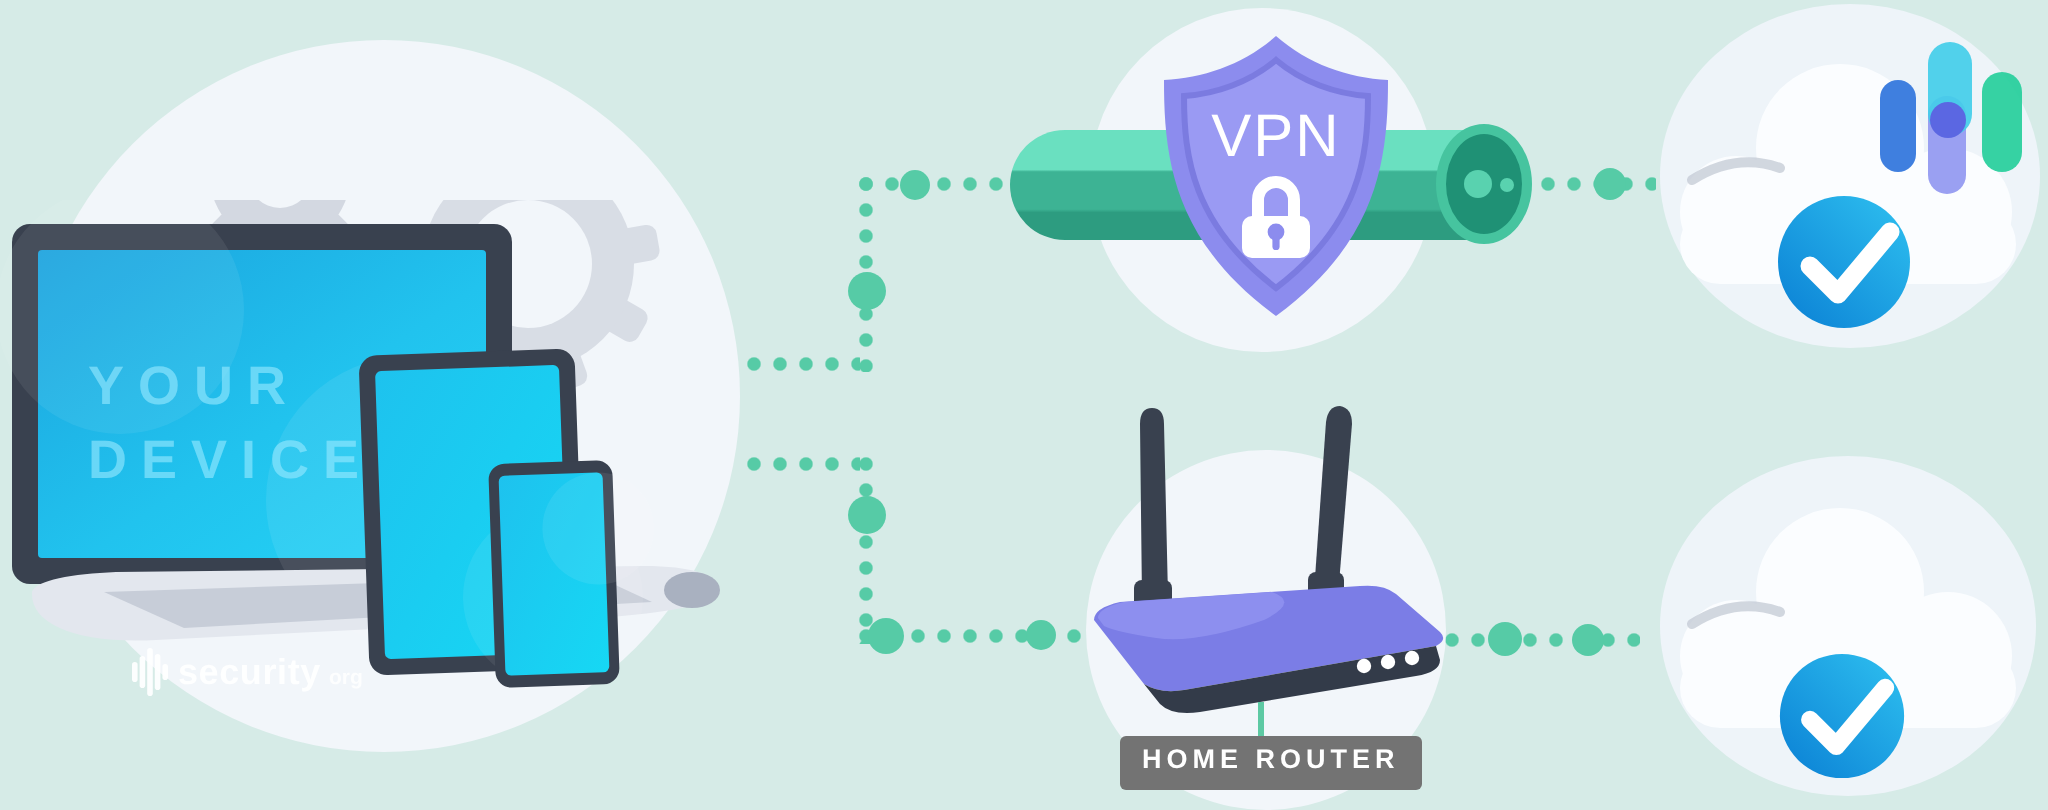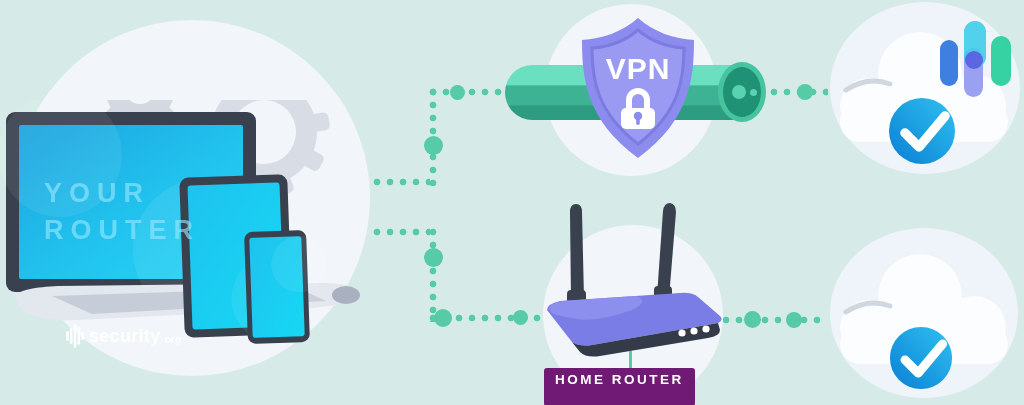--- a/index.html
+++ b/index.html
@@ -26,33 +26,33 @@
   }
   .tube-cap{
     position:absolute;left:718px;top:62px;width:48px;height:60px;border-radius:50%;
     background:#1f9175;border:5px solid #46c49f;
   }
   .tube-cap .hl1{position:absolute;left:9px;top:18px;width:14px;height:14px;border-radius:50%;background:#59d2af;}
   .tube-cap .hl2{position:absolute;left:27px;top:22px;width:7px;height:7px;border-radius:50%;background:#59d2af;}
 
   .vpn-text{
     position:absolute;left:574px;top:52px;width:128px;text-align:center;
-    color:#ffffff;font-size:30px;font-weight:700;letter-spacing:1px;
+    color:#ffffff;font-size:30px;font-weight:400;letter-spacing:1px;
   }
 
   .screen-label{
     position:absolute;left:44px;top:146px;
     font-size:27px;font-weight:800;letter-spacing:7px;line-height:37px;
     color:rgba(150,232,255,0.62);
     margin-top:29px;
   }
 
   .router-label{
-    position:absolute;left:544px;top:368px;
-    background:#701a75;border-radius:3px;padding:4px 11px 19px 11px;
+    position:absolute;left:560px;top:368px;
+    background:#737373;border-radius:3px;padding:4px 11px 8px 11px;
     color:#ffffff;font-size:13.5px;font-weight:800;letter-spacing:2.5px;white-space:nowrap;
   }
   .router-connector{position:absolute;left:629px;top:351px;width:3px;height:18px;background:#5dc9a3;}
 
   .watermark{
     position:absolute;left:66px;top:322px;display:flex;align-items:center;gap:5px;
     color:rgba(255,255,255,0.93);
   }
   .watermark .brand{font-size:18px;font-weight:800;letter-spacing:0.3px;}
   .watermark .tld{font-size:10.5px;font-weight:700;position:relative;top:3px;left:-1px;opacity:0.9;}
@@ -122,21 +122,21 @@
 
     <g transform="rotate(-2 277 187)">
       <rect x="246" y="131" width="62" height="112" rx="8" fill="#39414f"></rect>
       <rect x="251" y="137" width="52" height="100" rx="3" fill="url(#scr2)"></rect>
       <circle cx="300" cy="165" r="28" fill="#ffffff" opacity="0.08"></circle>
     </g>
   </svg>
 
   <div class="screen-label">
     <div>YOUR</div>
-    <div>ROUTER</div>
+    <div>DEVICE</div>
   </div>
 
   <div class="watermark">
     <svg width="18" height="28" viewBox="0 0 18 28" fill="rgba(255,255,255,0.93)">
       <rect x="0" y="9" width="2.8" height="10" rx="1.4"></rect>
       <rect x="3.8" y="6" width="2.8" height="16" rx="1.4"></rect>
       <rect x="7.6" y="2" width="2.8" height="24" rx="1.4"></rect>
       <rect x="11.4" y="5" width="2.8" height="18" rx="1.4"></rect>
       <rect x="15.2" y="10" width="2.8" height="8" rx="1.4"></rect>
     </svg>

